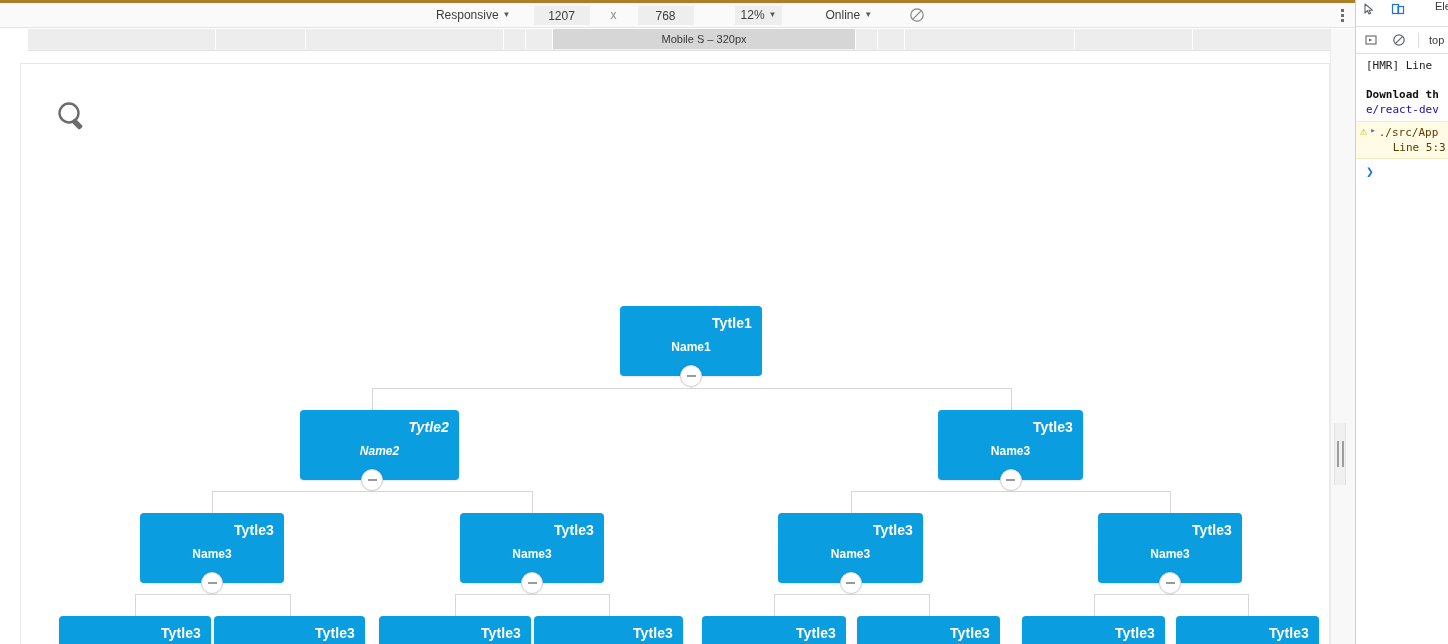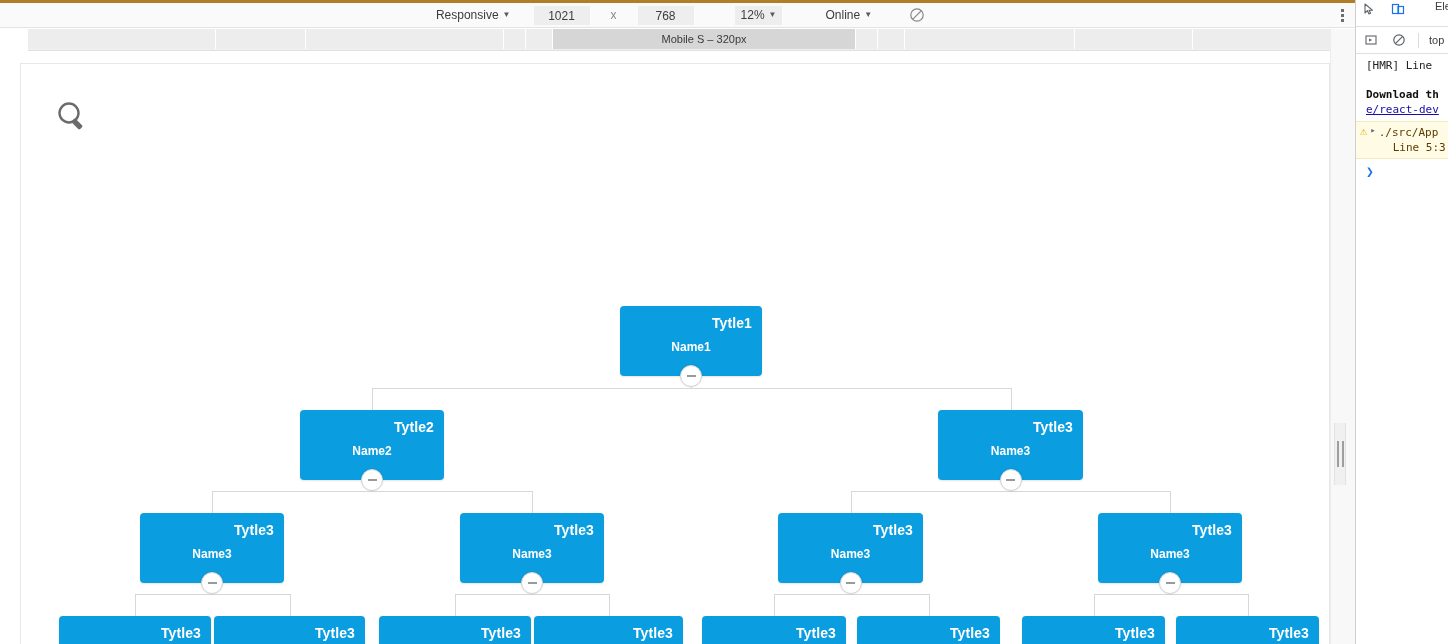--- a/index.html
+++ b/index.html
@@ -174,21 +174,21 @@
   .dt-toolbar2 {
     height: 27px; border-bottom: 1px solid #e0e0e0;
     display: flex; align-items: center; gap: 10px; padding-left: 6px;
     background: #fff;
   }
   .console-body { padding: 0; font-family: "DejaVu Sans Mono", monospace; }
   .cns-line {
     font-size: 11px; color: #222; padding: 4px 4px 4px 10px;
     white-space: nowrap; line-height: 15px;
   }
-  .cns-link { color: #1a0dab; text-decoration: underline; display:block; }
+  .cns-link { color: #1a0dab; display:block; }
   .cns-bold { font-weight: bold; color: #111; display:block; }
   .cns-warn {
     background: #fffbe5; border-top: 1px solid #f3eac0; border-bottom: 1px solid #f3eac0;
     padding: 3px 4px 3px 4px; display:flex; gap:3px; align-items:flex-start;
     font-size: 11px; color: #5c3c00; white-space: nowrap;
   }
   .warn-tri { color:#e8a400; font-size:12px; line-height:13px; }
   .cns-warn-txt { line-height: 15px; }
   .cns-prompt { color:#1a73e8; font-size:13px; padding: 5px 0 0 10px; font-weight:bold; }
   .arrow-tog { color:#5f6368; font-size:9px; }
@@ -198,21 +198,21 @@
 
 <div id="root-wrap">
 
   <div class="top-accent"></div>
 
   <div class="device-toolbar">
     <div class="dt-item">
       <span>Responsive</span>
       <span class="caret">▼</span>
     </div>
-    <div class="dim-box">1021</div>
+    <div class="dim-box">1207</div>
     <span class="dim-x">x</span>
     <div class="dim-box">768</div>
     <div class="zoom-box">
       <span>12%</span>
       <span class="caret">▼</span>
     </div>
     <div class="dt-item throttle">
       <span>Online</span>
       <span class="caret">▼</span>
     </div>
@@ -284,21 +284,21 @@
         <div class="lnk v" style="left: 907.5px; top: 530px; height: 22px; background: rgb(213, 215, 218);"></div>
         <div class="lnk v" style="left: 1149px; top: 530px; height: 0px; background: rgb(213, 215, 218);"></div>
         <div class="lnk h" style="left: 1072.5px; top: 530px; width: 154px; background: rgb(213, 215, 218);"></div>
         <div class="lnk v" style="left: 1072.5px; top: 530px; height: 22px; background: rgb(213, 215, 218);"></div>
         <div class="lnk v" style="left: 1226.5px; top: 530px; height: 22px; background: rgb(213, 215, 218);"></div>
         <div class="node" style="left: 599px; top: 242px; width: 142px; height: 70px; background: rgb(10, 157, 224);">
           <div class="ntitle">Tytle1</div>
           <div class="nname">Name1</div>
         </div>
         <div class="toggle" style="left: 659px; top: 301px;"></div>
-        <div class="node" style="left: 279px; top: 346px; width: 144px; height: 70px; background: rgb(10, 157, 224);">
+        <div class="node" style="left: 279px; top: 346px; width: 159px; height: 70px; background: rgb(10, 157, 224); font-style: italic;">
           <div class="ntitle">Tytle2</div>
           <div class="nname">Name2</div>
         </div>
         <div class="toggle" style="left: 340px; top: 405px;"></div>
         <div class="node" style="left: 917px; top: 346px; width: 145px; height: 70px; background: rgb(10, 157, 224);">
           <div class="ntitle">Tytle3</div>
           <div class="nname">Name3</div>
         </div>
         <div class="toggle" style="left: 978.5px; top: 405px;"></div>
         <div class="node" style="left: 119px; top: 449px; width: 144px; height: 70px; background: rgb(10, 157, 224);">

